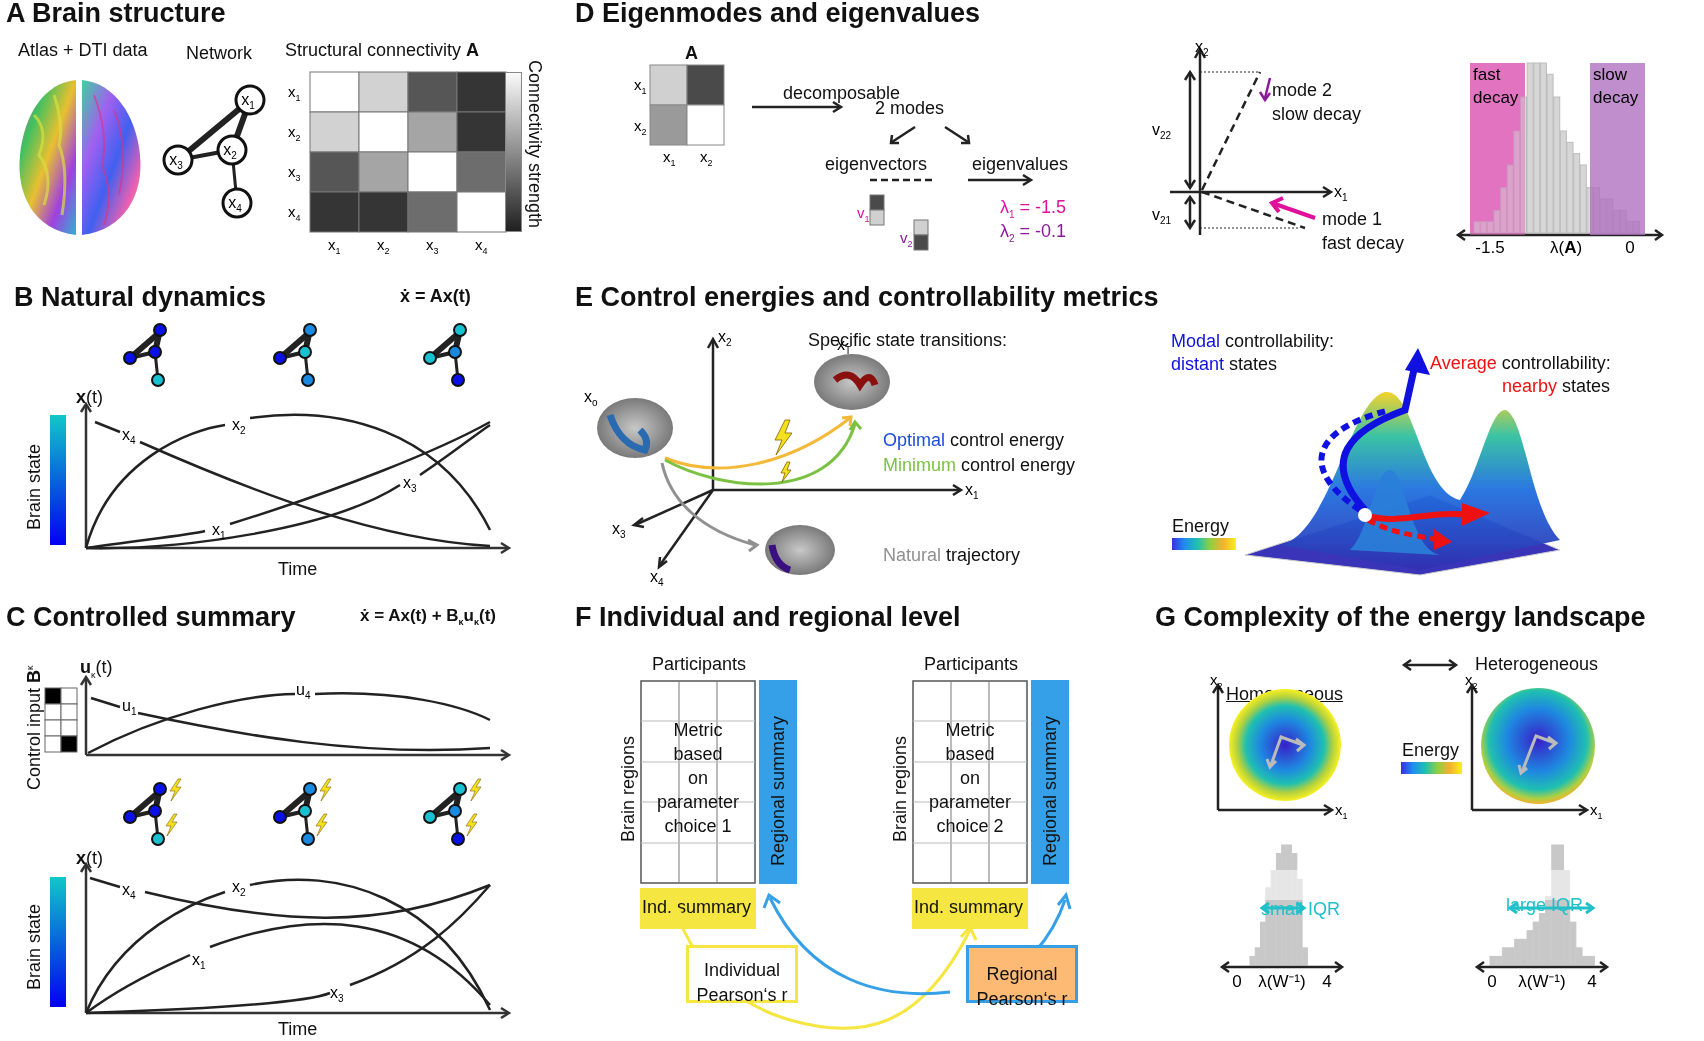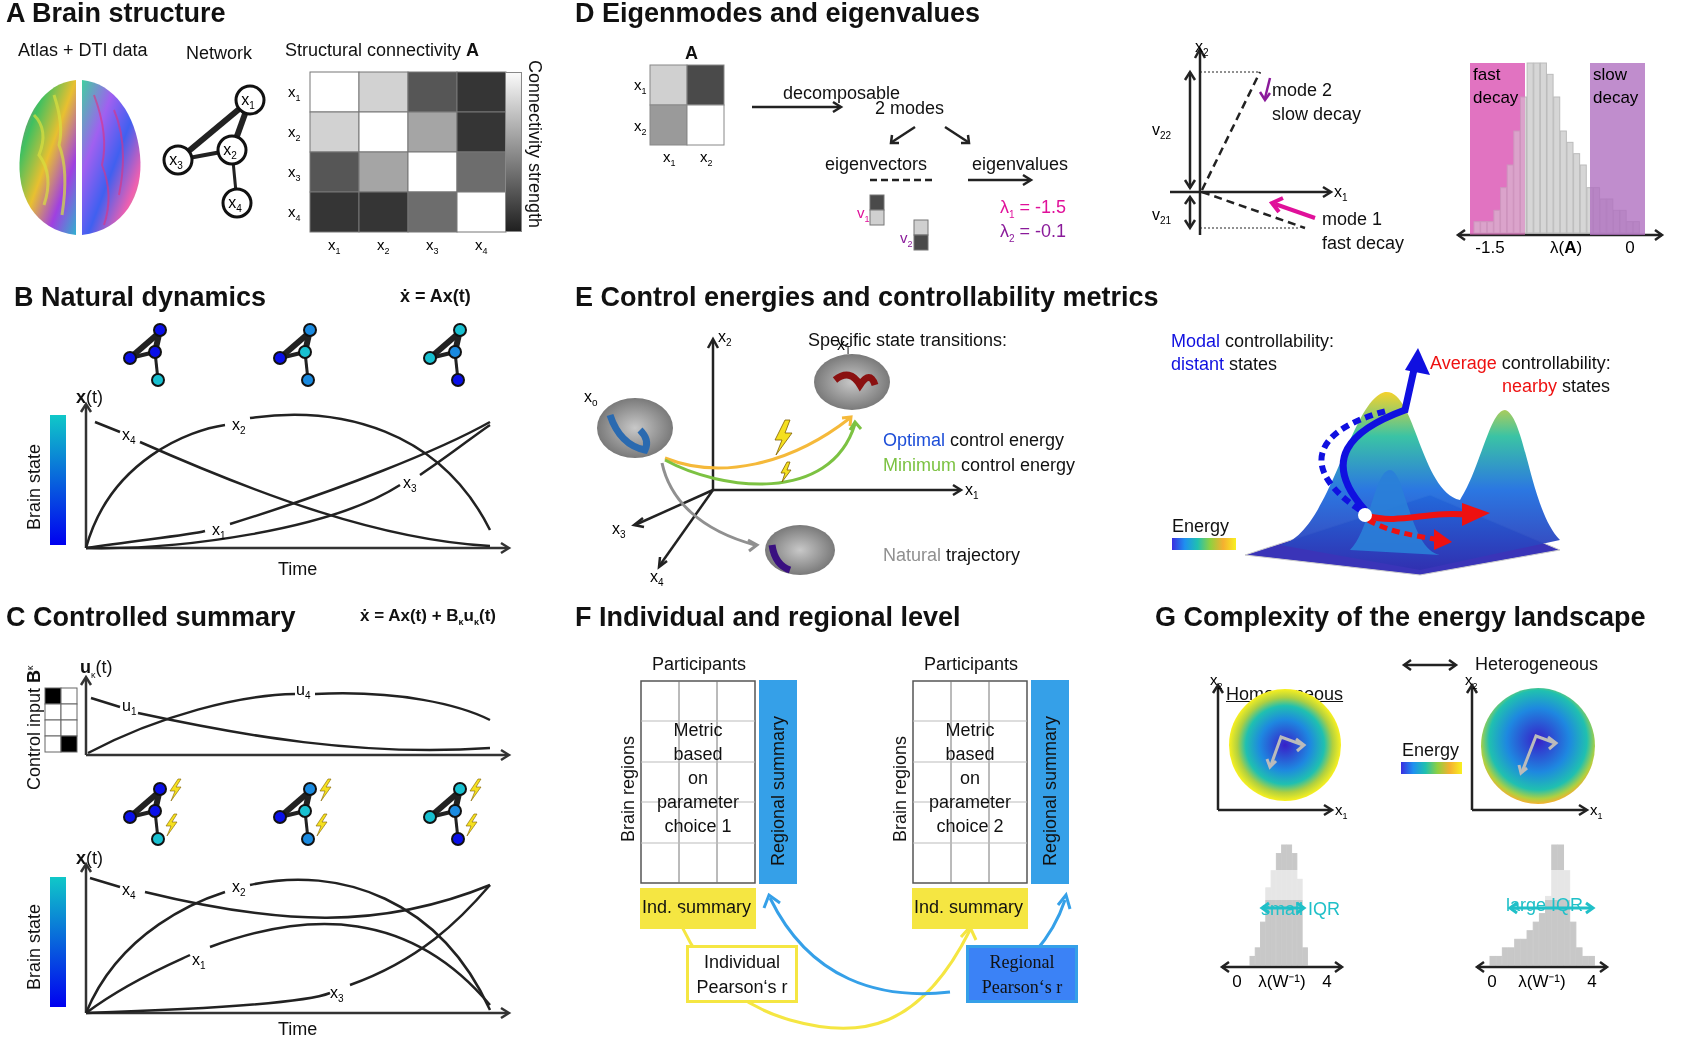--- a/index.html
+++ b/index.html
@@ -530,25 +530,25 @@
 
 <svg style="left:640px;top:890px;" width="450" height="150">
   <path d="M35 20 C50 60 80 110 150 130 C220 150 280 140 330 40" stroke="#f5e642" stroke-width="3" fill="none"></path>
   <polyline points="28,30 35,18 44,27" stroke="#f5e642" stroke-width="3" fill="none"></polyline>
   <polyline points="321,47 330,37 336,50" stroke="#f5e642" stroke-width="3" fill="none"></polyline>
   <path d="M130 8 C170 90 240 110 310 102" stroke="#35a0e8" stroke-width="3" fill="none"></path>
   <polyline points="124,18 129,5 140,13" stroke="#35a0e8" stroke-width="3" fill="none"></polyline>
   <path d="M395 62 C410 45 420 25 425 10" stroke="#35a0e8" stroke-width="3" fill="none"></path>
   <polyline points="418,15 426,5 430,19" stroke="#35a0e8" stroke-width="3" fill="none"></polyline>
 </svg>
-<div class="box" style="left:686px;top:945px;width:112px;height:58px;border:3px solid #f5e642;background:#fff;text-align:center;font-size:18px;line-height:25px;padding-top:2px;">
+<div class="box" style="left:686px;top:945px;width:112px;height:58px;border:3px solid #f5e642;background:#fff;text-align:center;font-size:18px;line-height:25px;padding-top:10px;">
     <div>Individual</div>
     <div>Pearson‘s r</div>
   </div>
-<div class="box" style="left:966px;top:945px;width:112px;height:58px;border:3px solid #35a0e8;background:#3b82f6;text-align:center;font-size:18px;line-height:25px;padding-top:2px;font-family:Liberation Serif, serif;">
+<div class="box" style="left:966px;top:945px;width:112px;height:58px;border:3px solid #35a0e8;background:#fdba74;text-align:center;font-size:18px;line-height:25px;padding-top:14px;">
     <div>Regional</div>
     <div>Pearson‘s r</div>
   </div>
 
 <div class="ptitle" style="left:1155px;top:602px;">G Complexity of the energy landscape</div>
 <div class="lbl" style="left:1226px;top:684px;text-decoration:underline;">Homogeneous</div>
 <div class="lbl" style="left:1475px;top:654px;">Heterogeneous</div>
 <svg style="left:1402px;top:658px;" width="56" height="14">
     <line x1="3" y1="7" x2="53" y2="7" stroke="#222" stroke-width="2.5"></line>
     <polyline points="9,2 2,7 9,12" fill="none" stroke="#222" stroke-width="2.5"></polyline>

